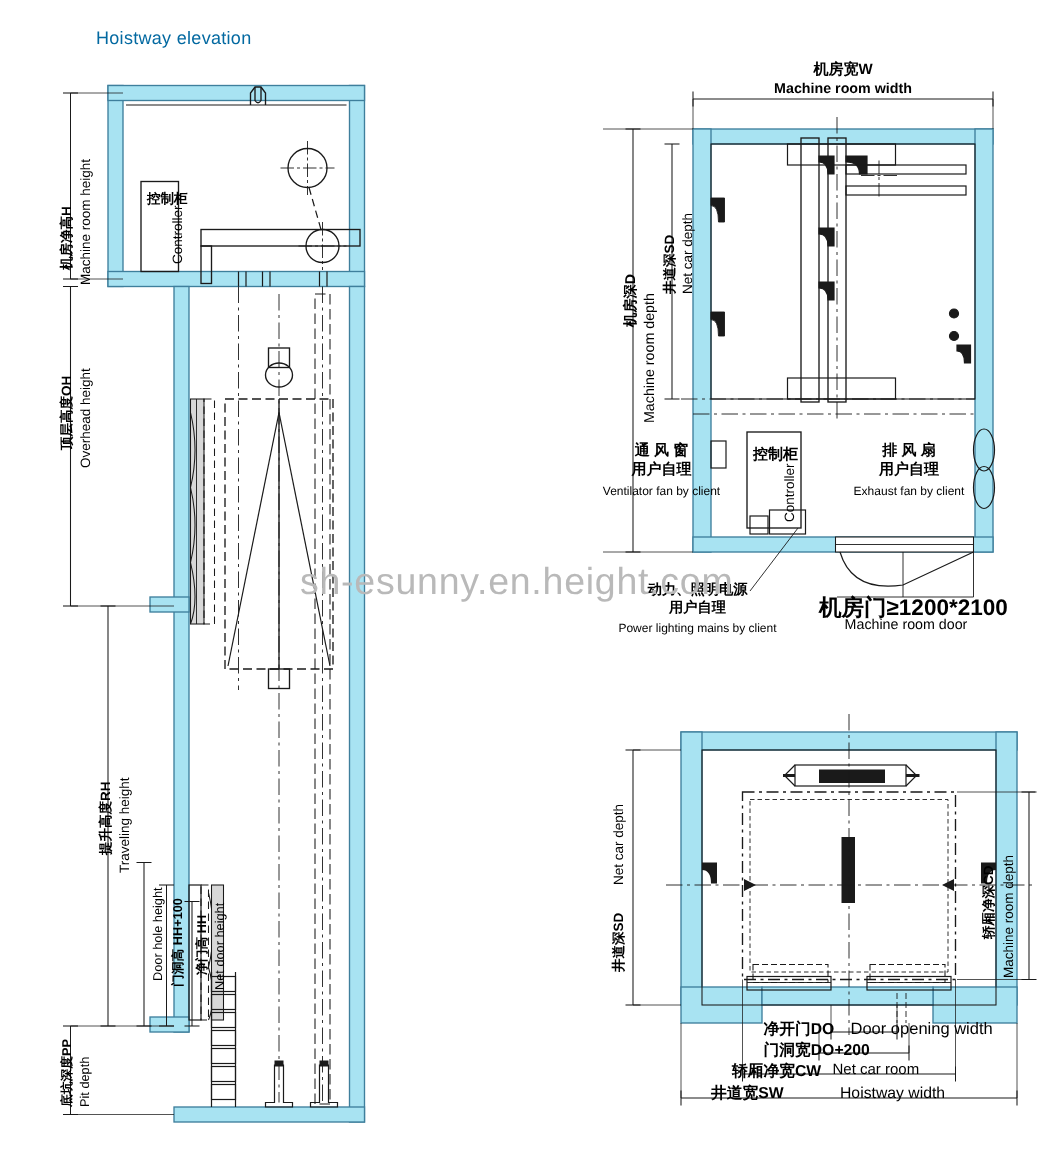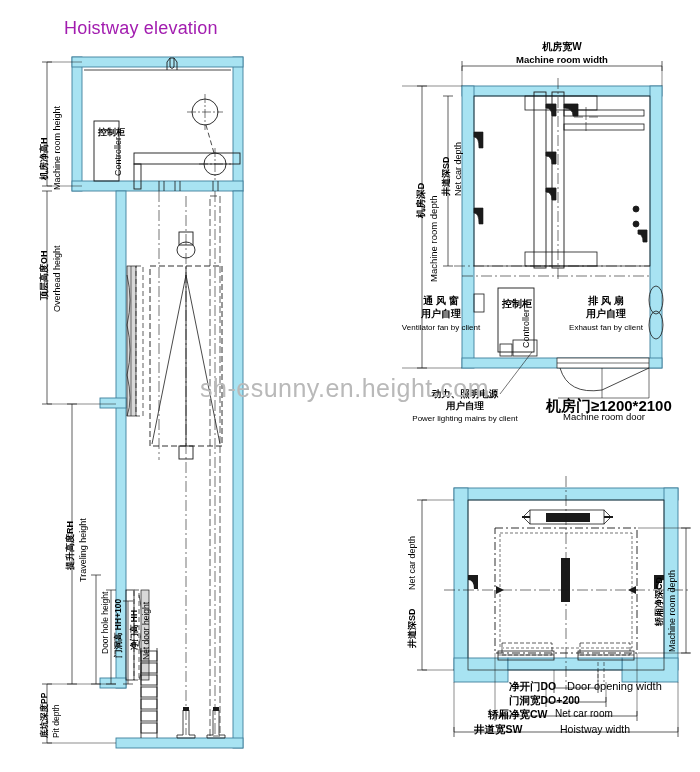--- a/index.html
+++ b/index.html
@@ -3,21 +3,21 @@
 <meta charset="utf-8">
 <style>
   html,body{margin:0;padding:0;background:#ffffff;}
   body{
     width:700px;height:772px;position:relative;overflow:hidden;
     font-family:"Liberation Sans","DejaVu Sans",sans-serif;
     color:#000;
   }
   .panel{position:absolute;}
   .title{
-    position:absolute;font-size:18px;font-weight:400;color:#a21caf;
+    position:absolute;font-size:12px;font-weight:400;color:#0369a1;
     letter-spacing:.2px;white-space:nowrap;
   }
   svg{display:block;overflow:visible;}
   .lbl{
     position:absolute;white-space:nowrap;line-height:1.05;
     color:#000;
   }
   .cn{font-weight:bold;}
   .rot{transform-origin:0 0;}
   .watermark{

